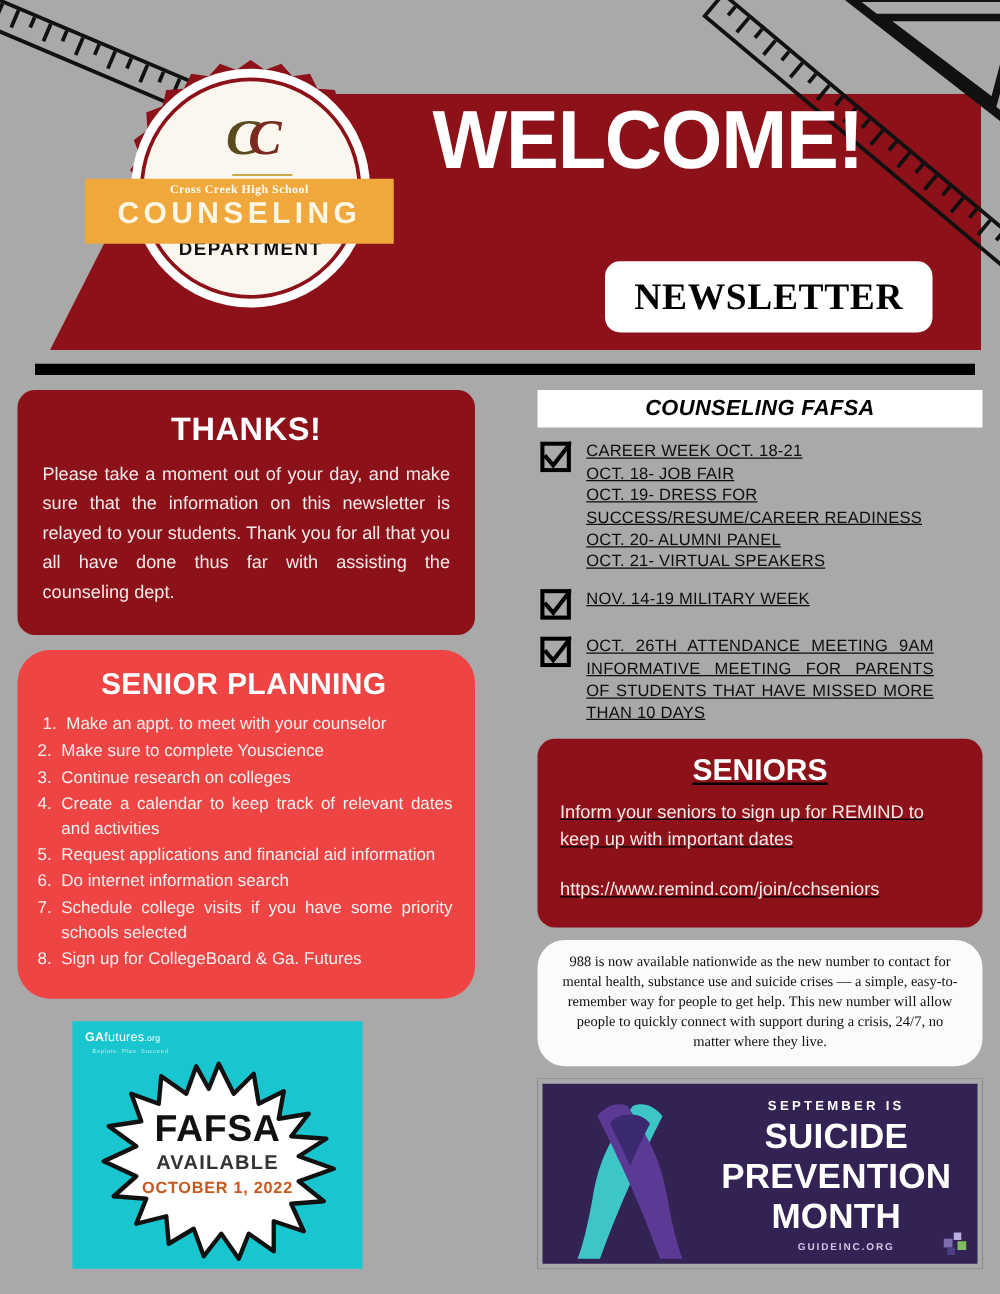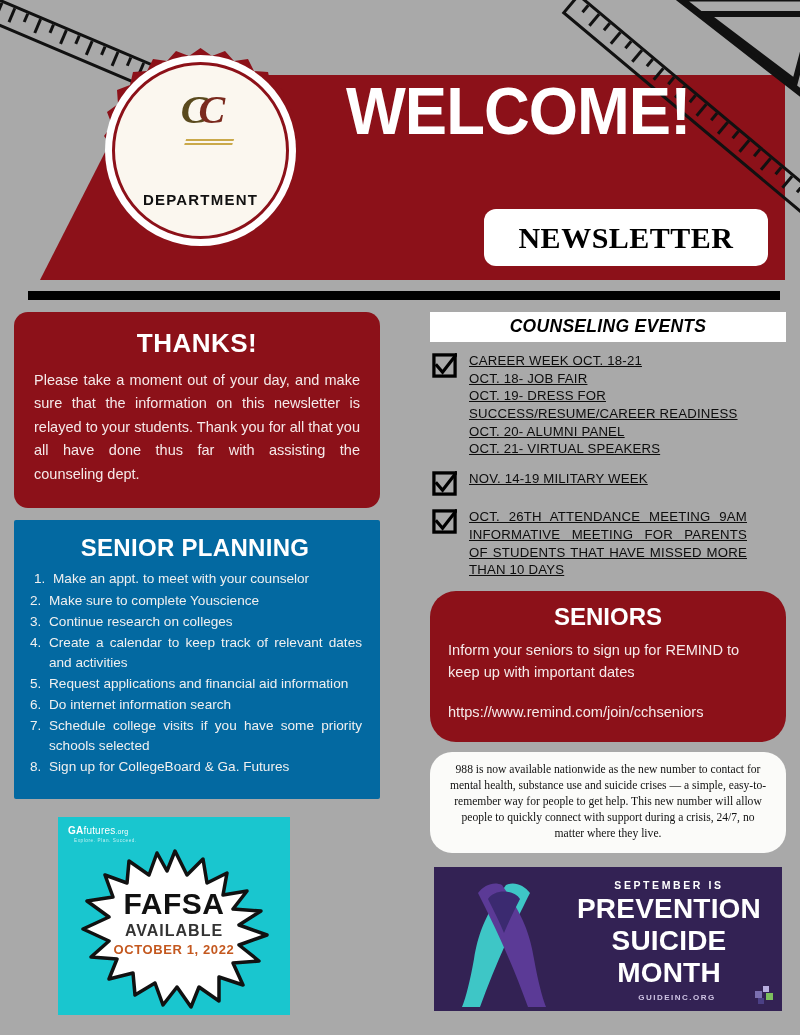--- a/index.html
+++ b/index.html
@@ -168,21 +168,21 @@
     left: 348px;
     top: 178px;
     font-size: 23px;
     color: #f0dede;
     letter-spacing: 0.3px;
   }
   .newsletter-badge {
     position: absolute;
     left: 484px;
     top: 209px;
-    width: 284px;
+    width: 262px;
     height: 57px;
     background: #fff;
     border-radius: 12px;
     display: flex;
     align-items: center;
     justify-content: center;
   }
   .newsletter-badge span {
     font-family: "Liberation Serif", serif;
     font-weight: bold;
@@ -238,22 +238,22 @@
   .thanks-body {
     color: #f5e9e9;
     font-size: 14.5px;
     line-height: 1.62;
     text-align: justify;
   }
 
   
   .senior-card {
     margin-top: 12px;
-    background: #0369a1;
-    border-radius: 2px;
+    background: #ef4444;
+    border-radius: 26px;
     padding: 14px 18px 20px 14px;
   }
   .senior-title {
     text-align: center;
     color: #fff;
     font-size: 24px;
     font-weight: bold;
     letter-spacing: 0.3px;
     margin-bottom: 7px;
   }
@@ -378,22 +378,23 @@
   .event-lines.justify div { white-space: normal; }
   .event-lines.justify {
     text-align: justify;
     width: 278px;
   }
 
   
   .seniors-card {
     margin-top: 6px;
     background: #8c1119;
-    border-radius: 26px;
+    border-radius: 14px;
     padding: 12px 18px 22px 18px;
+    text-decoration: underline;
   }
   .seniors-title {
     text-align: center;
     color: #fff;
     font-size: 24px;
     font-weight: bold;
     margin-bottom: 8px;
   }
   .seniors-body {
     color: #f5eaea;
@@ -546,20 +547,24 @@
     </svg>
     <div class="badge-inner-circle">
       <div class="cc-mark">
         <span>C</span><span class="c2">C</span>
       </div>
       <div class="cc-underline"></div>
       <div class="badge-dept">DEPARTMENT</div>
     </div>
   </div>
 
+  <div class="orange-ribbon">
+    <div class="ribbon-school">Cross Creek High School</div>
+    <div class="ribbon-counseling">COUNSELING</div>
+  </div>
 
   <div class="welcome-title">WELCOME!</div>
 
   <div class="newsletter-badge">
     <span>NEWSLETTER</span>
   </div>
 
   <div class="black-rule"></div>
 </div>
 
@@ -596,21 +601,21 @@
         <div class="fafsa-main">FAFSA</div>
         <div class="fafsa-avail">AVAILABLE</div>
         <div class="fafsa-date">OCTOBER 1, 2022</div>
       </div>
     </div>
 
   </div>
 
   <div class="col-right">
 
-    <div class="events-header">COUNSELING EVENTS</div>
+    <div class="events-header">COUNSELING FAFSA</div>
     <div class="events-list" id="events-list">
         <div class="event-row">
           <svg class="chk" viewBox="0 0 26 26">
             <rect x="2" y="2" width="22" height="22" fill="none" stroke="#000" stroke-width="3.4"></rect>
             <path d="M5 13 L11 20 L25 2" fill="none" stroke="#000" stroke-width="3.4" stroke-linecap="square"></path>
           </svg>
           <div class="event-lines">
             <div>CAREER WEEK OCT. 18-21</div>
             <div>OCT. 18- JOB FAIR</div>
             <div>OCT. 19- DRESS FOR</div>
@@ -650,22 +655,22 @@
     </div>
 
     <div class="spm-banner">
       <svg class="ribbon-art" viewBox="0 0 120 140">
         <path d="M62 12 C40 44 34 62 30 86 C26 108 22 124 18 134 L36 134 C44 112 52 92 62 70 C72 48 80 32 86 20 C80 12 70 8 62 12 Z" fill="#3ec6c6"></path>
         <path d="M58 12 C80 44 86 62 90 86 C94 108 98 124 102 134 L84 134 C76 112 68 92 58 70 C48 48 40 32 34 20 C40 12 50 8 58 12 Z" fill="#5b3a96"></path>
         <path d="M44 26 C50 38 56 50 60 60 C64 50 70 38 76 26 C70 16 50 16 44 26 Z" fill="#3b2a70"></path>
       </svg>
       <div class="spm-text">
         <div class="spm-sep">SEPTEMBER IS</div>
+        <div class="spm-big">SUICIDE</div>
         <div class="spm-big">PREVENTION</div>
-        <div class="spm-big">SUICIDE</div>
         <div class="spm-big">MONTH</div>
       </div>
       <div class="spm-url">GUIDEINC.ORG</div>
       <svg class="spm-icon" viewBox="0 0 20 20">
         <rect x="1" y="6" width="7" height="7" fill="#7b6fb0"></rect>
         <rect x="9" y="1" width="6" height="6" fill="#b9aee0"></rect>
         <rect x="12" y="8" width="7" height="7" fill="#7dbf5e"></rect>
         <rect x="4" y="13" width="6" height="6" fill="#4b3f85"></rect>
       </svg>
     </div>

